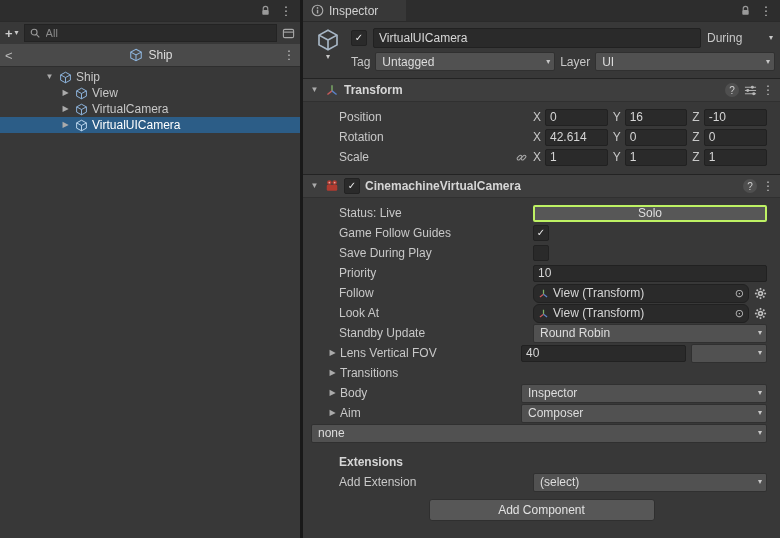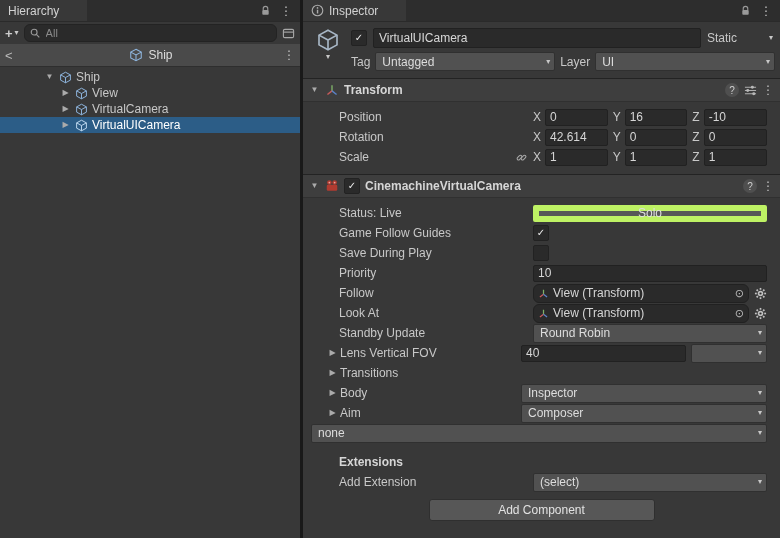--- a/index.html
+++ b/index.html
@@ -12,21 +12,21 @@
   .tabbar{height:21px;background:#2D2D2D;display:flex;align-items:stretch;flex-shrink:0;border-bottom:1px solid #2A2A2A}
   .tab{background:#383838;display:flex;align-items:center;gap:5px;padding:0 28px 0 8px;color:#D2D2D2}
   .tab-end{margin-left:auto;display:flex;align-items:center;gap:9px;padding:0 8px}
   .kebab{color:#C4C4C4;font-size:12px;line-height:1}
   .caret{font-size:8px;color:#C8C8C8;line-height:1}
   .icon{display:inline-flex;align-items:center;justify-content:center;flex-shrink:0}
 
   .h-toolbar{height:22px;display:flex;align-items:center;gap:5px;padding:0 5px;flex-shrink:0}
   .plus-btn{display:flex;align-items:center;gap:2px;color:#CCCCCC;font-size:13px;font-weight:bold}
   .plus-btn .caret{font-weight:normal}
-  .search{flex:1;height:16px;background:#2A2A2A;border:1px solid #232323;border-radius:6px;display:flex;align-items:center;gap:3px;padding:0 4px}
+  .search{flex:1;height:16px;background:#2A2A2A;border:1px solid #232323;border-radius:0;display:flex;align-items:center;gap:3px;padding:0 4px}
   .search input{flex:1;min-width:0;background:transparent;border:0;outline:0;color:#CCCCCC;font:11px "Liberation Sans",sans-serif}
   .search input::placeholder{color:#8A8A8A}
 
   .prefab-header{height:22px;background:#4A4A4A;border-bottom:1px solid #2E2E2E;display:flex;align-items:center;padding:0 5px;flex-shrink:0}
   .ph-back{width:14px;color:#BBBBBB;font-size:13px;line-height:1}
   .ph-center{flex:1;display:flex;align-items:center;justify-content:center;gap:5px;color:#DDDDDD}
   .tree{flex:1;padding-top:2px}
   .tree-row{height:16px;display:flex;align-items:center;gap:4px;color:#C8C8C8}
   .fold{width:11px;font-size:8px;color:#ABABAB;text-align:center;flex-shrink:0;line-height:1}
   .tree-row.depth0{padding-left:44px}
@@ -51,37 +51,34 @@
 
   .comp-body{padding:5px 8px 7px}
   .prop-row{height:20px;display:flex;align-items:center;padding-right:5px}
   .prop-left{flex:0 0 194px;display:flex;align-items:center;gap:2px;padding-left:16px;white-space:nowrap;overflow:hidden}
   .prop-left.no-arrow{padding-left:28px}
   .prop-value{flex:1;min-width:0;display:flex;align-items:center;gap:5px;position:relative}
   .tfield{height:17px;background:#2A2A2A;border:1px solid #212121;border-radius:2px;color:#D6D6D6;padding:0 4px;font:12px "Liberation Sans",sans-serif;width:100%;min-width:0;box-sizing:border-box}
   .axis{flex:1;min-width:0;display:flex;align-items:center;gap:4px}
   .axis-l{color:#C8C8C8;flex-shrink:0}
   .link-icon{position:absolute;left:-17px;display:inline-flex}
-  .solo{height:17px;width:100%;background:#575757;border:6px solid #bef264;border-radius:2px;color:#DFDFDF;font:12px "Liberation Sans",sans-serif;display:flex;align-items:center;justify-content:center;box-sizing:border-box}
+  .solo{height:17px;width:100%;background:#575757;border:2px solid #bef264;border-radius:2px;color:#DFDFDF;font:12px "Liberation Sans",sans-serif;display:flex;align-items:center;justify-content:center;box-sizing:border-box}
   .obj-field{flex:1;min-width:0;height:17px;background:#2A2A2A;border:1px solid #212121;border-radius:6px;display:flex;align-items:center;gap:4px;padding:0 4px;color:#D6D6D6;white-space:nowrap;overflow:hidden}
   .picker{margin-left:auto;color:#BDBDBD;font-size:11px;line-height:1}
   .ext-header{font-weight:bold;color:#D6D6D6;padding-left:28px;height:20px;display:flex;align-items:center;margin-top:9px}
   .add-comp{display:flex;justify-content:center;margin-top:0}
   .add-comp button{width:226px;height:22px;background:#575757;border:1px solid #2F2F2F;border-radius:3px;color:#E2E2E2;font:12px "Liberation Sans",sans-serif}
 </style>
 </head>
 <body>
 
 <div class="root">
 
   <section class="panel hierarchy">
     <div class="tabbar">
-      <div class="tab">
-        <span>Hierarchy</span>
-      </div>
       <div class="tab-end">
         <span class="icon">
           <svg viewBox="0 0 12 12" width="11" height="11">
               <path d="M3.5 5.5 V4 a2.5 2.5 0 0 1 5 0 V5.5" fill="none" stroke="#9A9A9A" stroke-width="1.2"></path>
               <rect x="2.5" y="5.5" width="7" height="5" rx="1" fill="#9A9A9A"></rect>
             </svg>
         </span>
         <span class="kebab">⋮</span>
       </div>
     </div>
@@ -199,21 +196,21 @@
         </span>
         <span class="caret">▾</span>
       </div>
       <div class="go-rows">
         <div class="go-row1">
           <span class="checkbox">
               <span>✓</span>
             </span>
           <input class="name-input" value="VirtualUICamera" style="">
           <div class="static-dd">
-            <span>Static</span>
+            <span>During</span>
             <span class="caret">▾</span>
           </div>
         </div>
         <div class="go-row2">
           <span>Tag</span>
           <div class="dropdown dd-flex">
             <span class="dd-text">Untagged</span>
             <span class="caret">▾</span>
           </div>
           <span>Layer</span>

